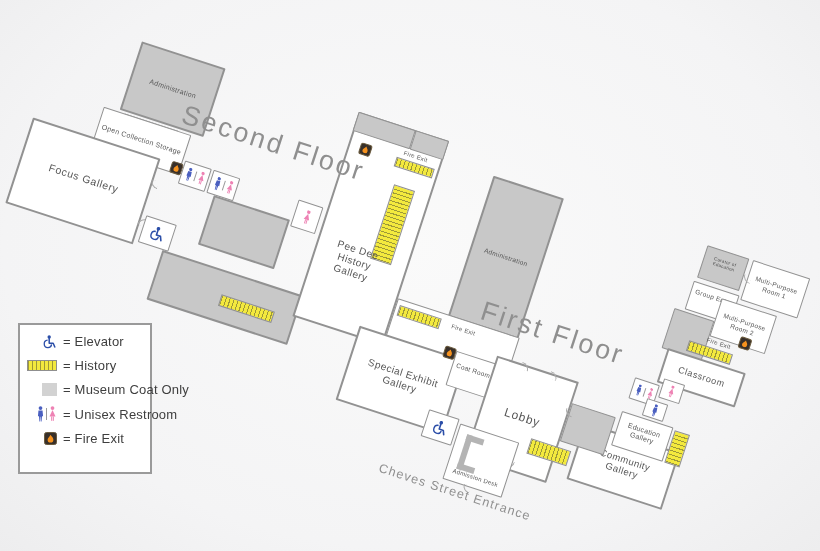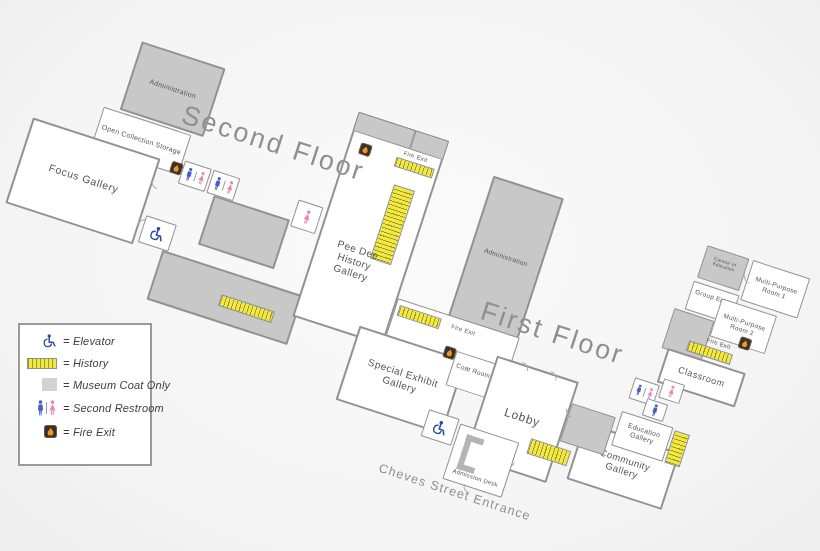--- a/index.html
+++ b/index.html
@@ -19,21 +19,21 @@
   .ficon{position:absolute;width:12px;height:12px;background:#38302a;border-radius:2.5px;border:1px solid #6b5b3e;display:flex;align-items:center;justify-content:center;box-sizing:border-box;}
   .picon{display:inline-block;vertical-align:middle;}
   .iconroom{display:flex;align-items:center;justify-content:center;gap:1px;}
   .door{position:absolute;width:8px;height:8px;border-left:1.3px solid #ababab;border-bottom:1.3px solid #ababab;border-radius:0 0 0 9px;box-sizing:border-box;}
   .deskC{position:absolute;width:18px;height:36px;border:6px solid #b4b4b4;border-right:none;box-sizing:border-box;}
   
   .legend{position:absolute;left:18px;top:323px;width:134px;background:#fff;border:2px solid #9a9a9a;box-sizing:border-box;padding:9px 7px 8px 7px;}
   .lrow{display:flex;align-items:center;margin:0 0 9px 0;}
   .lrow:last-child{margin-bottom:18px;}
   .lico{width:36px;display:flex;align-items:center;justify-content:flex-end;padding-right:6px;box-sizing:border-box;flex:0 0 36px;}
-  .ltxt{font-size:11px;color:#3e3e3e;letter-spacing:.2px;white-space:nowrap;font-style:italic;}
+  .ltxt{font-size:13px;color:#3e3e3e;letter-spacing:.2px;white-space:nowrap;}
   .lstairs{width:30px;height:11px;}
   .lstaff{width:15px;height:13px;background:#d2d2d2;}
   .divbar{display:inline-block;width:1px;height:12px;background:#9a9a9a;margin:0 1px;}
 </style>
 </head>
 <body>
 
 <svg width="0" height="0" style="position:absolute" aria-hidden="true">
   <defs>
     <symbol id="sym-man" viewBox="0 0 10 18">
@@ -251,21 +251,21 @@
   <div class="lrow">
     <span class="lico">
         <svg class="picon" width="9" height="16" style="color:#4a5fc0">
           <use href="#sym-man"></use>
         </svg>
         <span class="divbar"></span>
         <svg class="picon" width="9" height="16" style="color:#ee82b4">
           <use href="#sym-woman"></use>
         </svg>
       </span>
-    <span class="ltxt">= Second Restroom</span>
+    <span class="ltxt">= Unisex Restroom</span>
   </div>
   <div class="lrow">
     <span class="lico">
         <span class="ficon" style="position:static;width:13px;height:13px;">
           <svg class="picon" width="9" height="9">
             <use href="#sym-flame"></use>
           </svg>
         </span>
       </span>
     <span class="ltxt">= Fire Exit</span>

